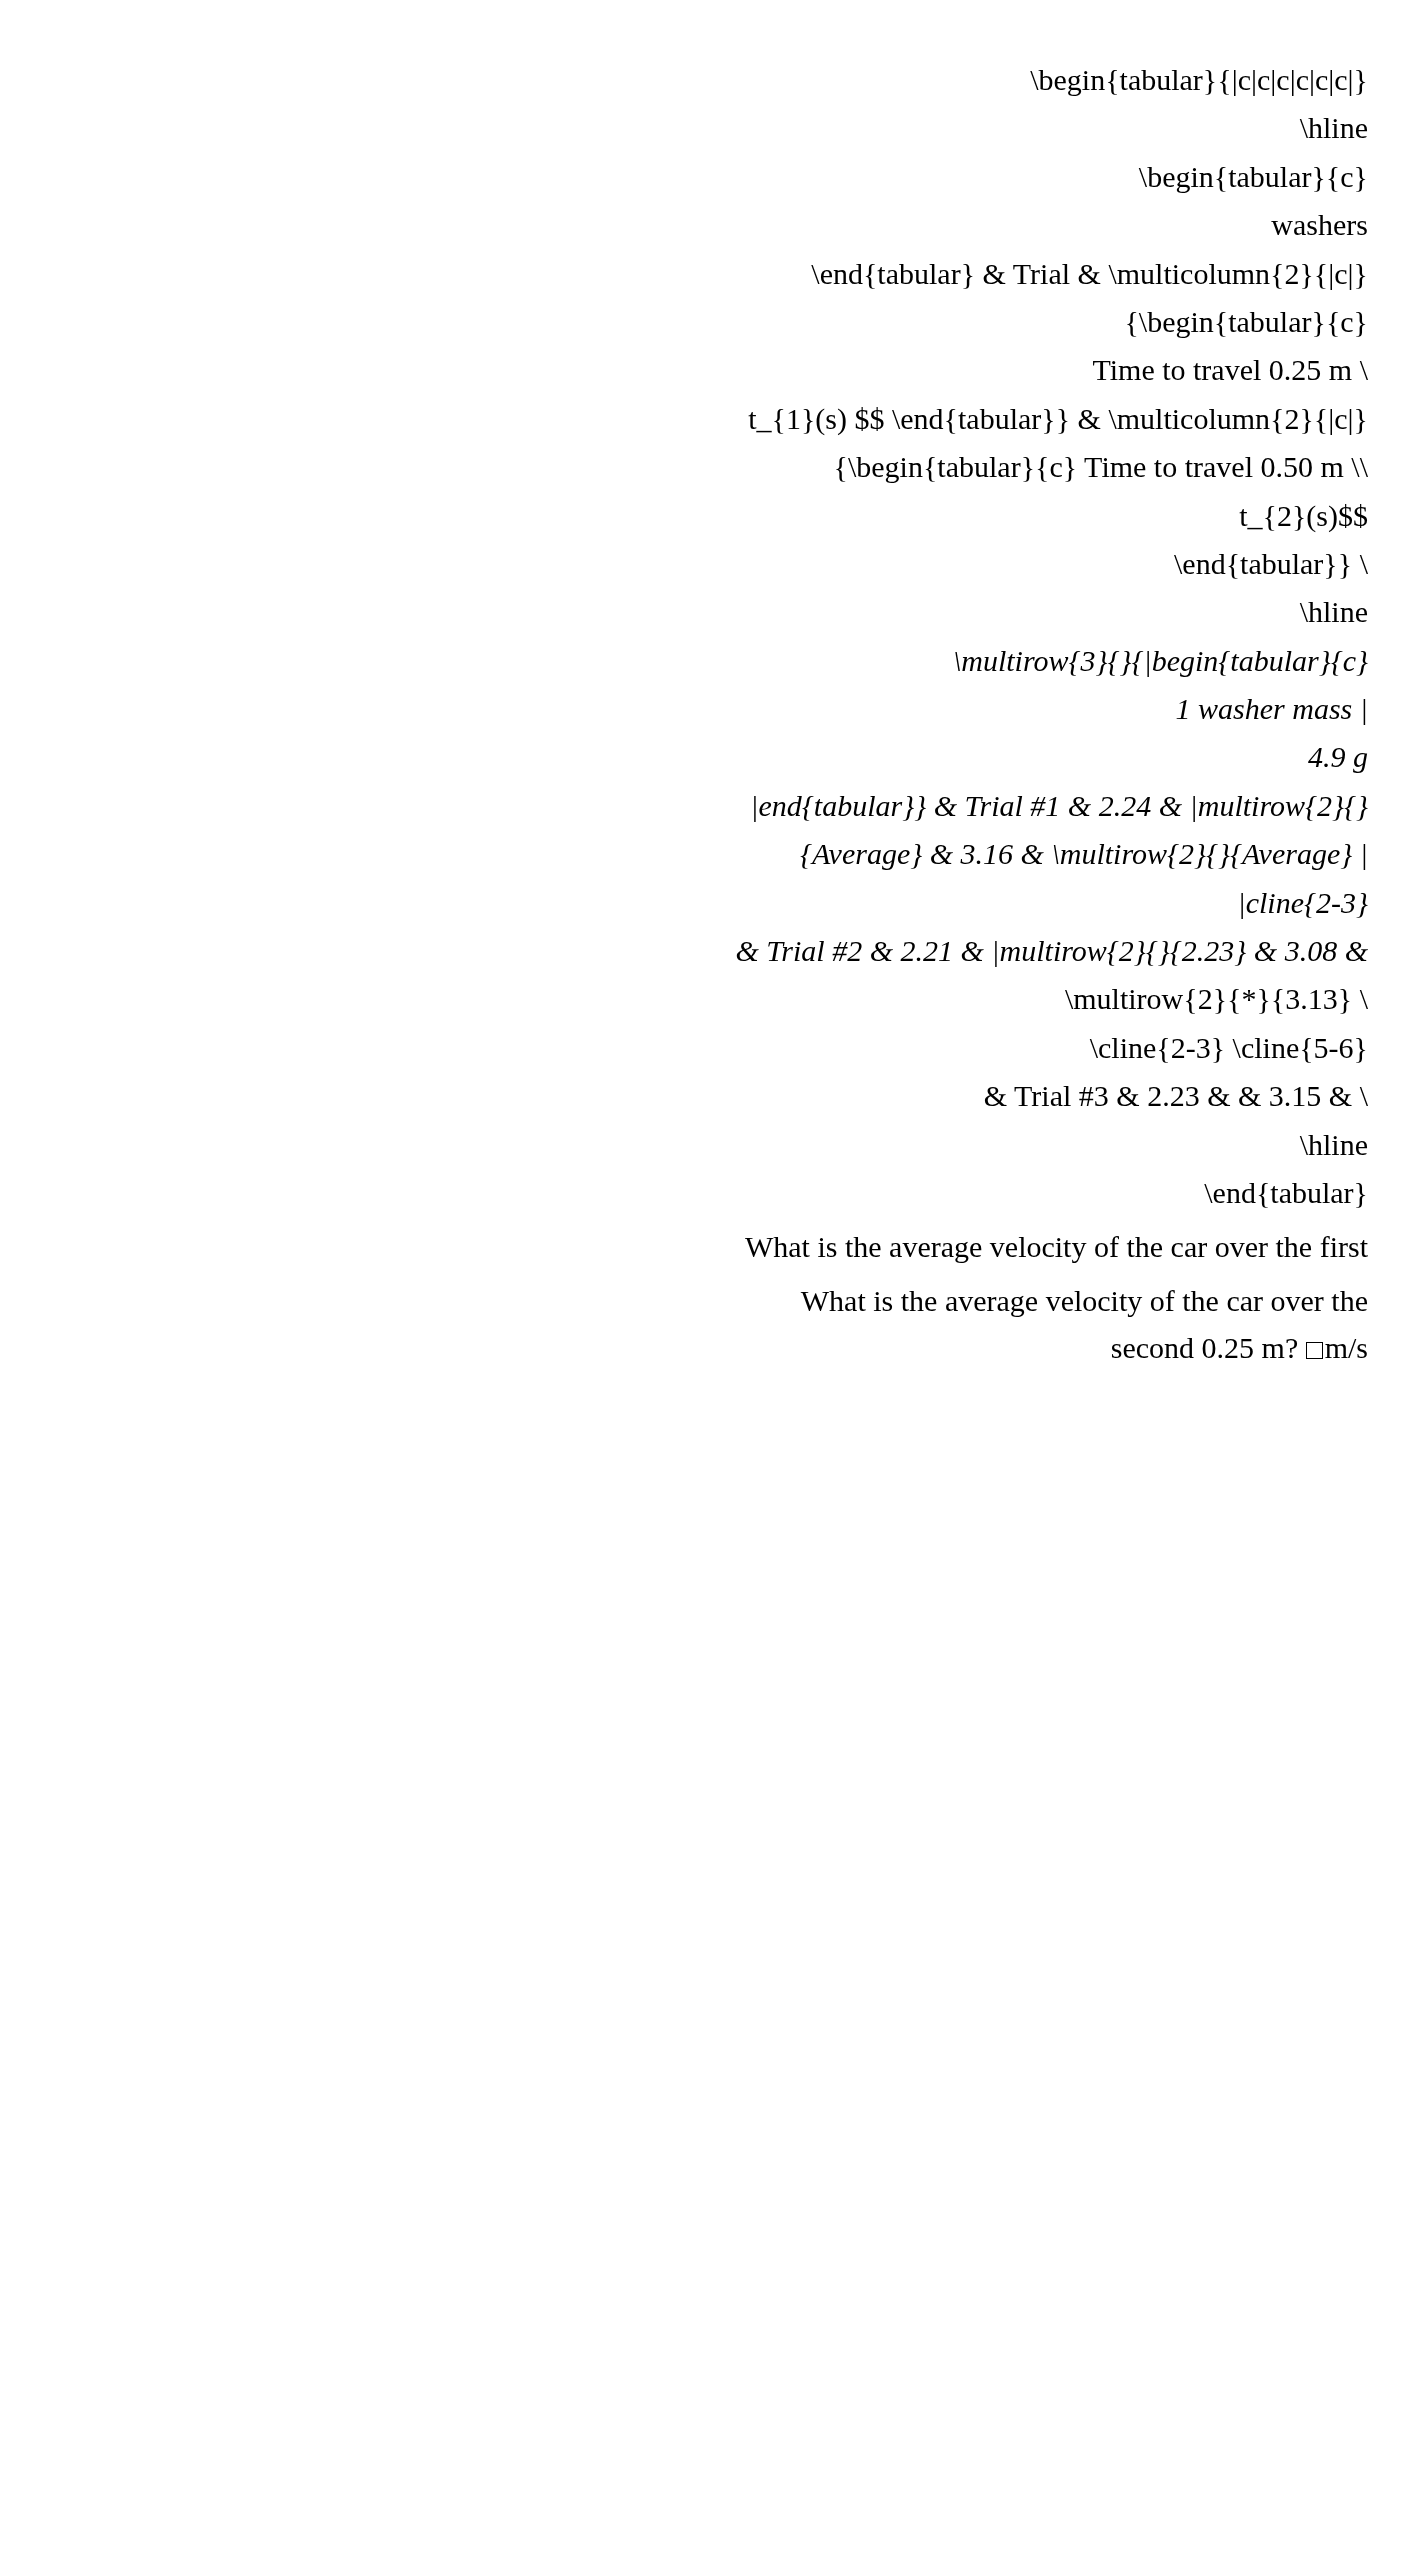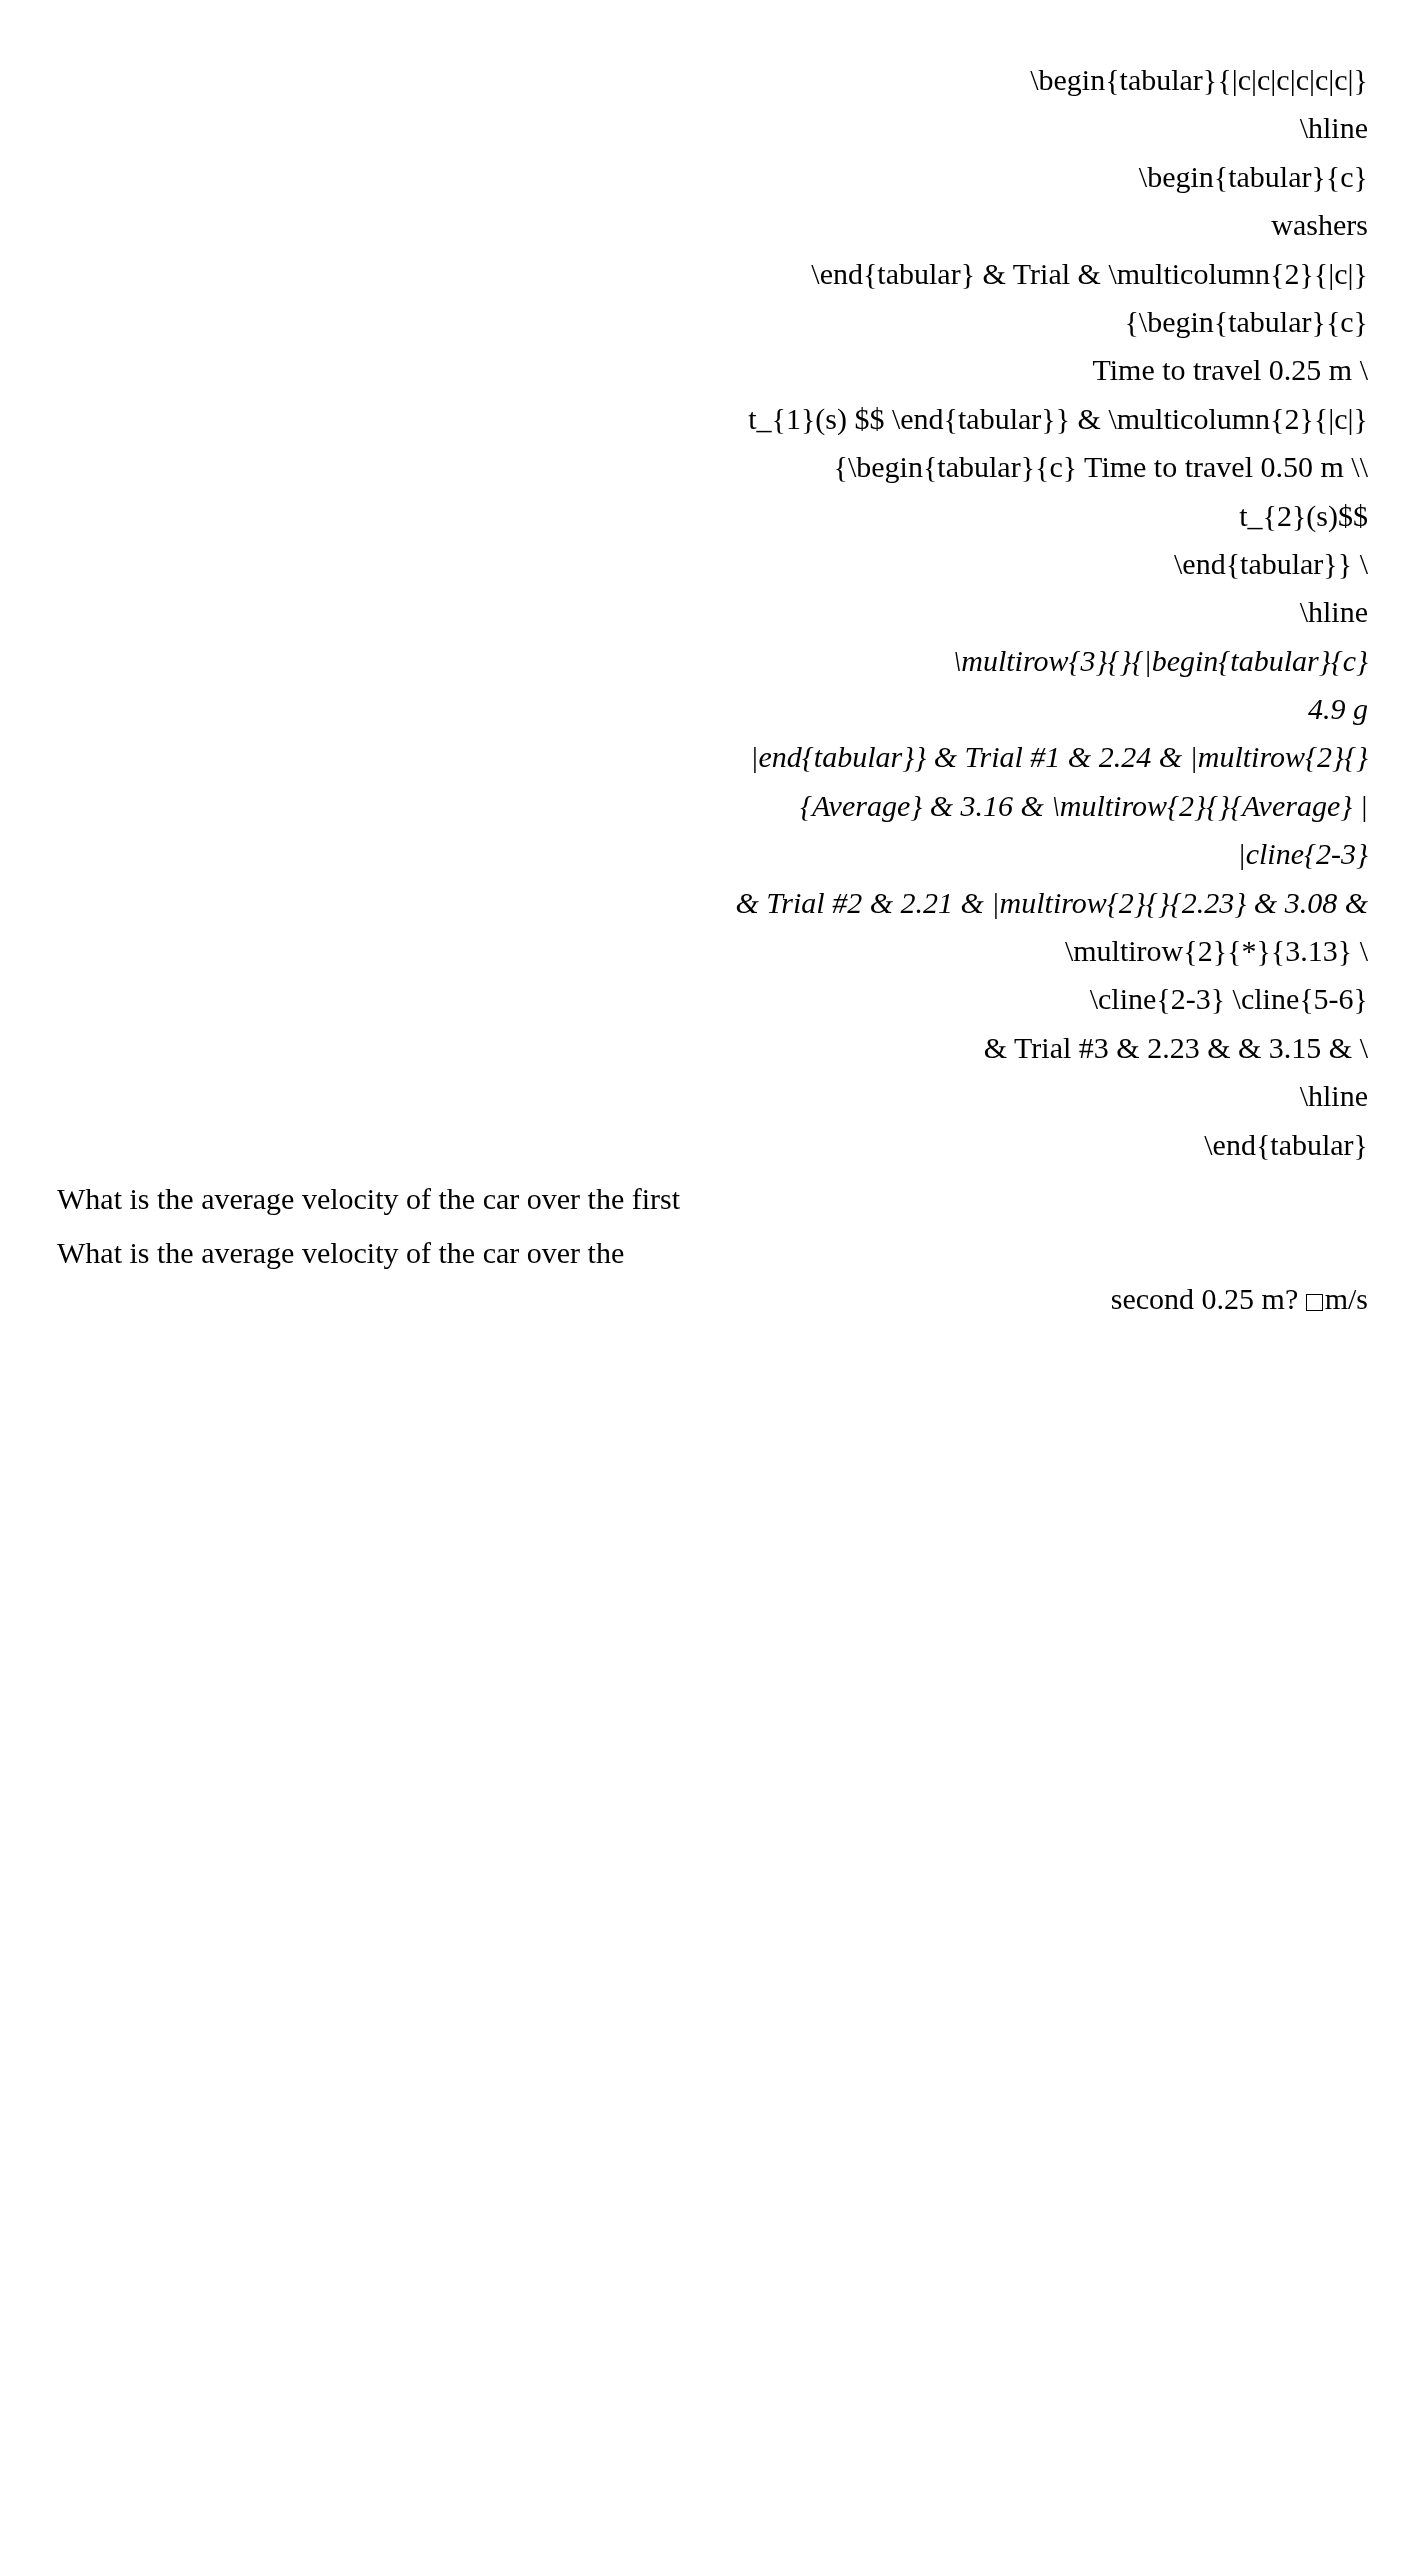--- a/index.html
+++ b/index.html
@@ -29,20 +29,21 @@
       text-align: right;
     }
 
     .italic-line {
       font-style: italic;
     }
 
     .question-line {
       margin-top: 7.6px;
       display: block;
+      text-align: right;
     }
 
     .small-box {
       display: inline-block;
       width: 17px;
       height: 17px;
       border: 1.9px solid #000;
       vertical-align: middle;
       margin-right: 1.9px;
     }
@@ -58,20 +59,21 @@
   <span class="line">washers</span>
   <span class="line">\end{tabular} &amp; Trial &amp; \multicolumn{2}{|c|}</span>
   <span class="line">{\begin{tabular}{c}</span>
   <span class="line">Time to travel 0.25 m \</span>
   <span class="line">t_{1}(s) $$ \end{tabular}} &amp; \multicolumn{2}{|c|}</span>
   <span class="line">{\begin{tabular}{c} Time to travel 0.50 m \\</span>
   <span class="line">t_{2}(s)$$</span>
   <span class="line">\end{tabular}} \</span>
   <span class="line">\hline</span>
   <span class="line italic-line">\multirow{3}{}{|begin{tabular}{c}</span>
+  <span class="line italic-line">1 washer mass |</span>
   <span class="line italic-line">4.9 g</span>
   <span class="line italic-line">|end{tabular}} &amp; Trial #1 &amp; 2.24 &amp; |multirow{2}{}</span>
   <span class="line italic-line">{Average} &amp; 3.16 &amp; \multirow{2}{}{Average} |</span>
   <span class="line italic-line">|cline{2-3}</span>
   <span class="line italic-line">&amp; Trial #2 &amp; 2.21 &amp; |multirow{2}{}{2.23} &amp; 3.08 &amp;</span>
   <span class="line">\multirow{2}{*}{3.13} \</span>
   <span class="line">\cline{2-3} \cline{5-6}</span>
   <span class="line">&amp; Trial #3 &amp; 2.23 &amp; &amp; 3.15 &amp; \</span>
   <span class="line">\hline</span>
   <span class="line">\end{tabular}</span>

